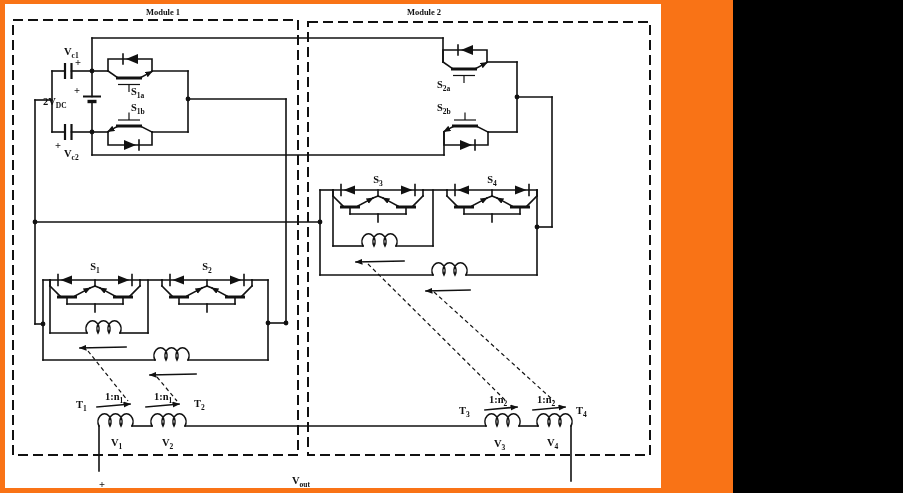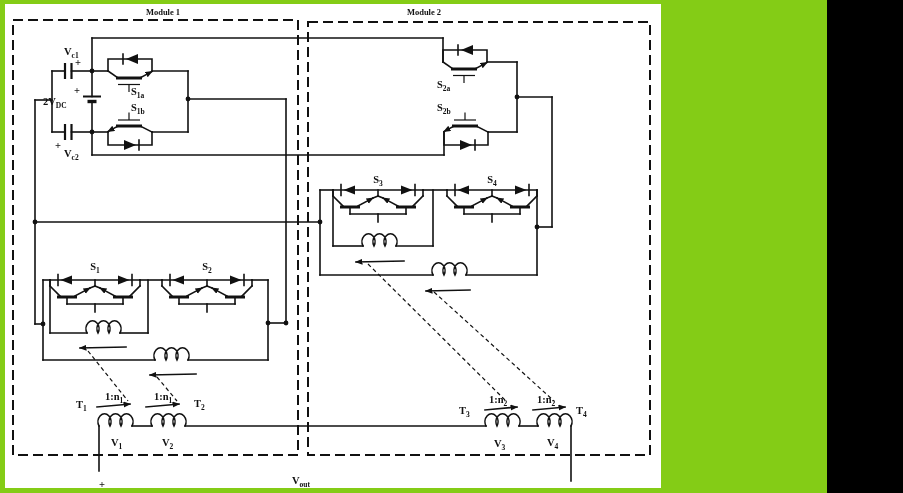--- a/index.html
+++ b/index.html
@@ -1,16 +1,16 @@
 <!DOCTYPE html>
 <html><head>
 <meta charset="utf-8">
 <style>
   html,body{margin:0;padding:0;background:#000;}
-  .stage{position:relative;width:827px;height:493px;background:#84cc16;overflow:hidden;
+  .stage{position:relative;width:733px;height:493px;background:#f97316;overflow:hidden;
          font-family:"Liberation Serif",serif;}
   .paper{position:absolute;left:5px;top:4px;width:656px;height:484px;background:#fff;}
   svg{position:absolute;left:0;top:0;}
   .w{stroke:#111;stroke-width:1.6;fill:none;stroke-linecap:square;}
   .thick{stroke:#111;stroke-width:3;fill:none;}
   .thin{stroke:#111;stroke-width:1.2;fill:none;}
   .plate{stroke:#111;stroke-width:2.2;fill:none;}
   .bplateL{stroke:#111;stroke-width:2;fill:none;}
   .bplateS{stroke:#111;stroke-width:3.4;fill:none;}
   .dash{stroke:#111;stroke-width:2;fill:none;stroke-dasharray:10,5;}

